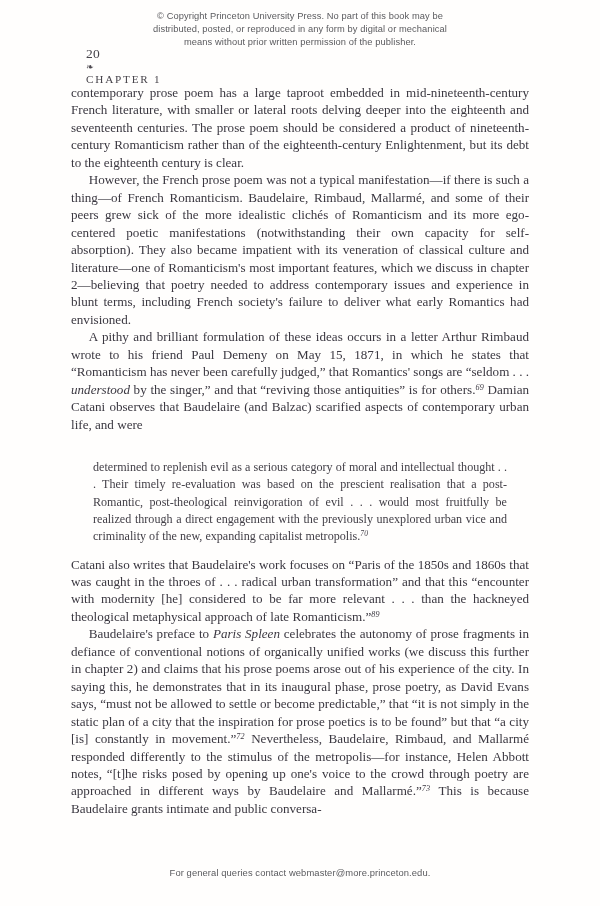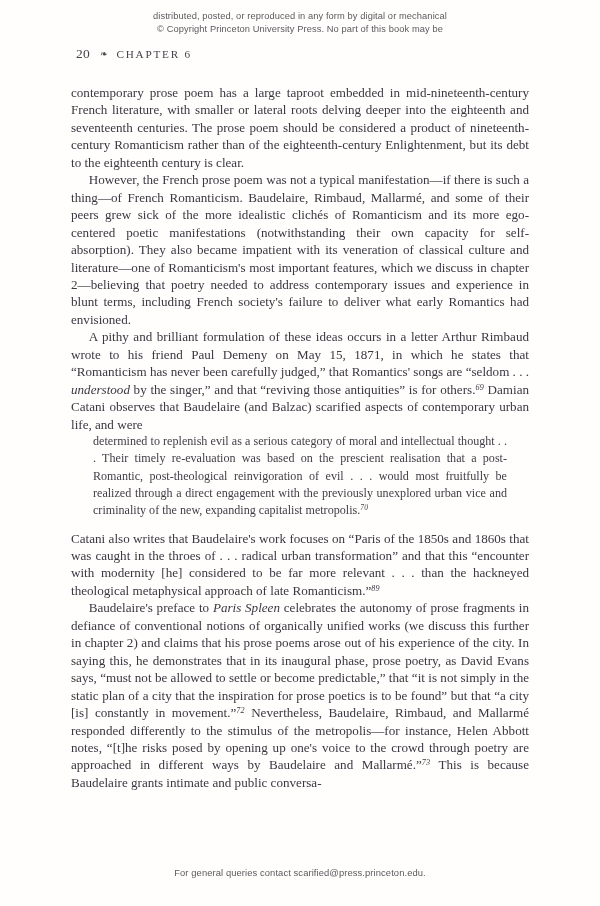--- a/index.html
+++ b/index.html
@@ -41,20 +41,21 @@
   .copyright .cline { display: block; white-space: nowrap; }
 
   
   .runhead {
     position: absolute;
     top: 46px;
     left: 76px;
     display: flex;
     align-items: baseline;
     color: #46434a;
+    flex-direction: column;
   }
   .runhead .folio {
     font-size: 13.5px;
     letter-spacing: 0.02em;
   }
   .runhead .fleuron {
     font-size: 9.5px;
     margin: 0 9px 0 10px;
     color: #4a464d;
     position: relative;
@@ -81,21 +82,21 @@
   }
   .textblock p {
     margin: 0;
     text-indent: 1.35em;
     hyphens: manual;
   }
   .textblock p.noindent { text-indent: 0; }
 
   
   .blockquote {
-    margin: 0 0 10px 0;
+    margin: 26px 0 10px 0;
     padding: 0 22px 0 22px;
     font-size: 12.1px;
     line-height: 17.3px;
     text-align: justify;
     color: #413e46;
   }
   .blockquote p { margin: 0; text-indent: 0; }
 
   .sup {
     font-size: 0.62em;
@@ -119,43 +120,44 @@
     color: #5a5a5e;
     letter-spacing: 0.01em;
   }
 </style>
 </head>
 <body>
 
 <div class="page">
 
   <div class="copyright">
+    <span class="cline">© Copyright Princeton University Press. No part of this book may be</span>
     <span class="cline">distributed, posted, or reproduced in any form by digital or mechanical</span>
-    <span class="cline">© Copyright Princeton University Press. No part of this book may be</span>
+    <span class="cline">means without prior written permission of the publisher.</span>
   </div>
 
   <div class="runhead">
     <span class="folio">20</span>
     <span class="fleuron">❧</span>
-    <span class="chaplabel">CHAPTER 6</span>
+    <span class="chaplabel">CHAPTER 1</span>
   </div>
 
   <div class="textblock">
 
     <p class="noindent">contemporary prose poem has a large taproot embedded in mid-nineteenth-century French literature, with smaller or lateral roots delving deeper into the eighteenth and seventeenth centuries. The prose poem should be considered a product of nineteenth-century Romanticism rather than of the eighteenth-century Enlightenment, but its debt to the eighteenth century is clear.</p>
 
     <p>However, the French prose poem was not a typical manifestation—if there is such a thing—of French Romanticism. Baudelaire, Rimbaud, Mallarmé, and some of their peers grew sick of the more idealistic clichés of Romanticism and its more ego-centered poetic manifestations (notwithstanding their own capacity for self-absorption). They also became impatient with its veneration of classical culture and literature—one of Romanticism's most important features, which we discuss in chapter 2—believing that poetry needed to address contemporary issues and experience in blunt terms, including French society's failure to deliver what early Romantics had envisioned.</p>
 
     <p><span>A pithy and brilliant formulation of these ideas occurs in a letter Arthur Rimbaud wrote to his friend Paul Demeny on May 15, 1871, in which he states that “Romanticism has never been carefully judged,” that Romantics' songs are “seldom . . . </span><em>understood</em><span> by the singer,” and that “reviving those antiquities” is for others.</span><span class="sup">69</span><span> Damian Catani observes that Baudelaire (and Balzac) scarified aspects of contemporary urban life, and were</span></p>
 
     <div class="blockquote">
       <p><span>determined to replenish evil as a serious category of moral and intellectual thought . . . Their timely re-evaluation was based on the prescient realisation that a post-Romantic, post-theological reinvigoration of evil . . . would most fruitfully be realized through a direct engagement with the previously unexplored urban vice and criminality of the new, expanding capitalist metropolis.</span><span class="sup">70</span></p>
     </div>
 
     <p class="noindent"><span>Catani also writes that Baudelaire's work focuses on “Paris of the 1850s and 1860s that was caught in the throes of . . . radical urban transformation” and that this “encounter with modernity [he] considered to be far more relevant . . . than the hackneyed theological metaphysical approach of late Romanticism.”</span><span class="sup">89</span></p>
 
     <p><span>Baudelaire's preface to </span><em>Paris Spleen</em><span> celebrates the autonomy of prose fragments in defiance of conventional notions of organically unified works (we discuss this further in chapter 2) and claims that his prose poems arose out of his experience of the city. In saying this, he demonstrates that in its inaugural phase, prose poetry, as David Evans says, “must not be allowed to settle or become predictable,” that “it is not simply in the static plan of a city that the inspiration for prose poetics is to be found” but that “a city [is] constantly in movement.”</span><span class="sup">72</span><span> Nevertheless, Baudelaire, Rimbaud, and Mallarmé responded differently to the stimulus of the metropolis—for instance, Helen Abbott notes, “[t]he risks posed by opening up one's voice to the crowd through poetry are approached in different ways by Baudelaire and Mallarmé.”</span><span class="sup">73</span><span> This is because Baudelaire grants intimate and public conversa-</span></p>
 
   </div>
 
-  <div class="footer">For general queries contact scarified@press.princeton.edu.</div>
+  <div class="footer">For general queries contact webmaster@more.princeton.edu.</div>
 
 </div>
 
 </body></html>

